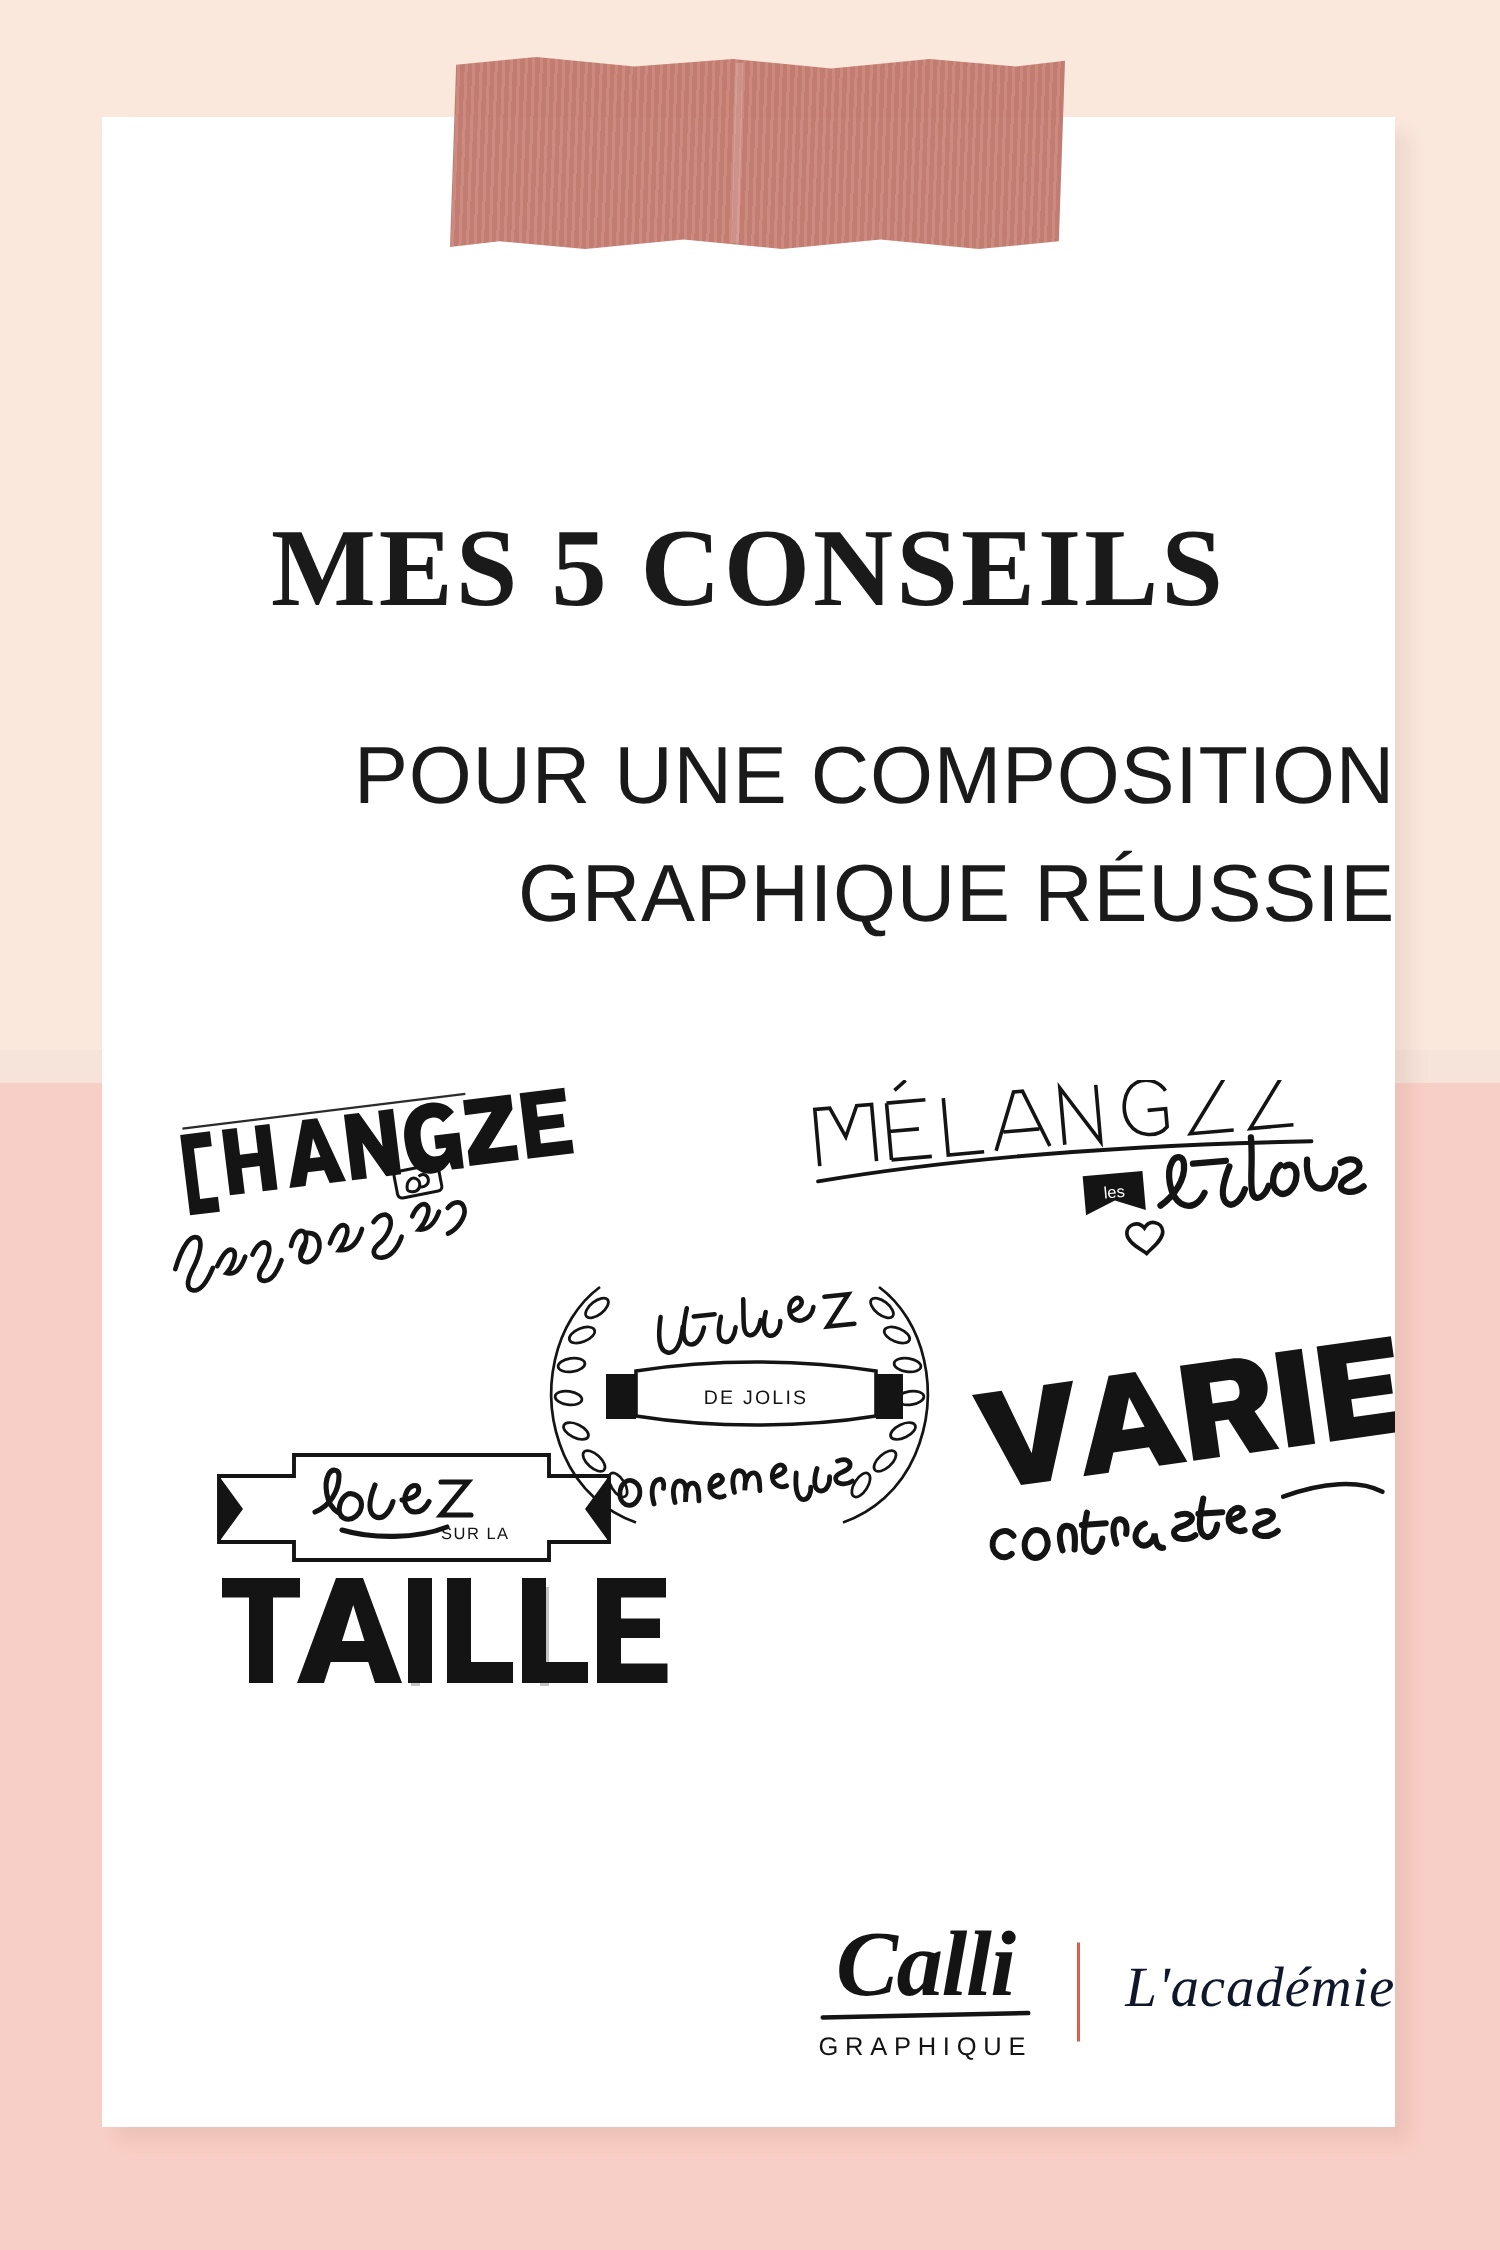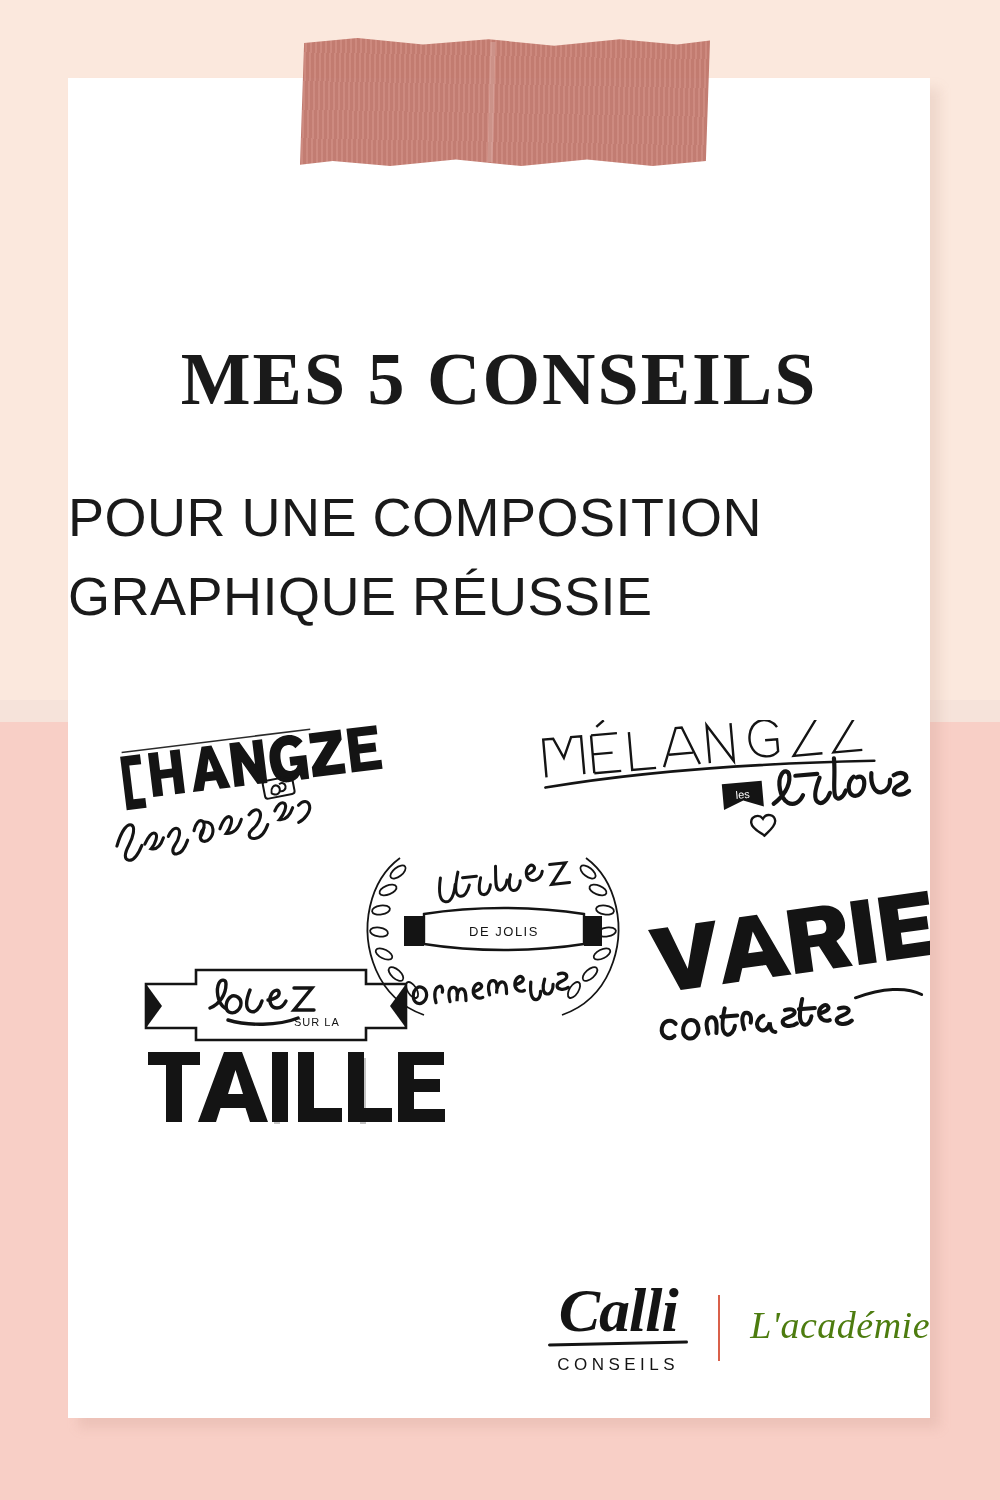--- a/index.html
+++ b/index.html
@@ -110,21 +110,21 @@
     letter-spacing: 2px;
     color: #1a1a1a;
     line-height: 1.0;
     white-space: nowrap;
   }
   .title-sub {
     position: absolute;
     left: 68px;
     top: 478px;
     width: 862px;
-    text-align: left;
+    text-align: right;
     font-family: "Liberation Sans", sans-serif;
     font-weight: 400;
     font-size: 54px;
     letter-spacing: .5px;
     color: #1a1a1a;
     line-height: 1.47;
   }
 
   
   .collage {
@@ -183,21 +183,21 @@
   .logo-divider {
     width: 2px;
     height: 66px;
     background: #d9604a;
     margin: 0 4px;
   }
   .logo-right {
     font-family: "Liberation Serif", serif;
     font-style: italic;
     font-size: 38px;
-    color: #4d7c0f;
+    color: #0f172a;
     letter-spacing: .5px;
     padding-bottom: 6px;
   }
 </style>
 </head>
 <body>
 
 <div class="pin">
 
   <div class="band-bottom"></div>
@@ -419,19 +419,19 @@
         <path d="M196,96 c28,-6 52,-4 66,6" class="ink-stroke" stroke-width="3" stroke-linecap="round"></path>
       </g>
 
     </svg>
   </div>
 
   <div class="logo">
     <div class="logo-left">
       <div class="logo-word">Calli</div>
       <div class="logo-word-underline"></div>
-      <div class="logo-sub">CONSEILS</div>
+      <div class="logo-sub">GRAPHIQUE</div>
     </div>
     <div class="logo-divider"></div>
     <div class="logo-right">L'académie</div>
   </div>
 
 </div>
 
 </body></html>

